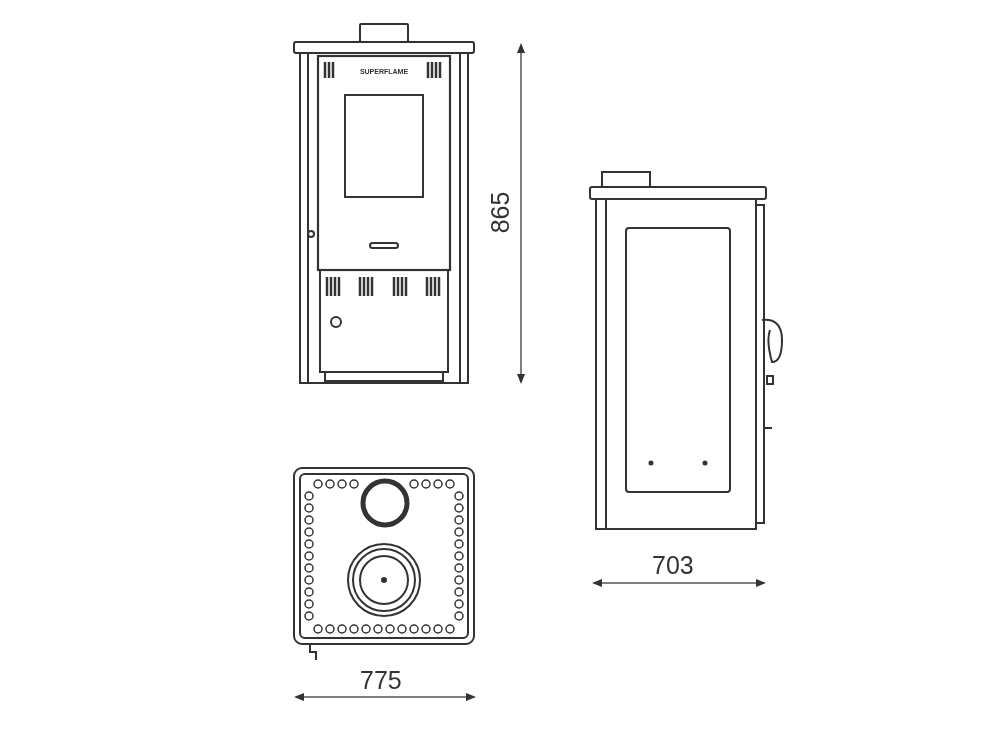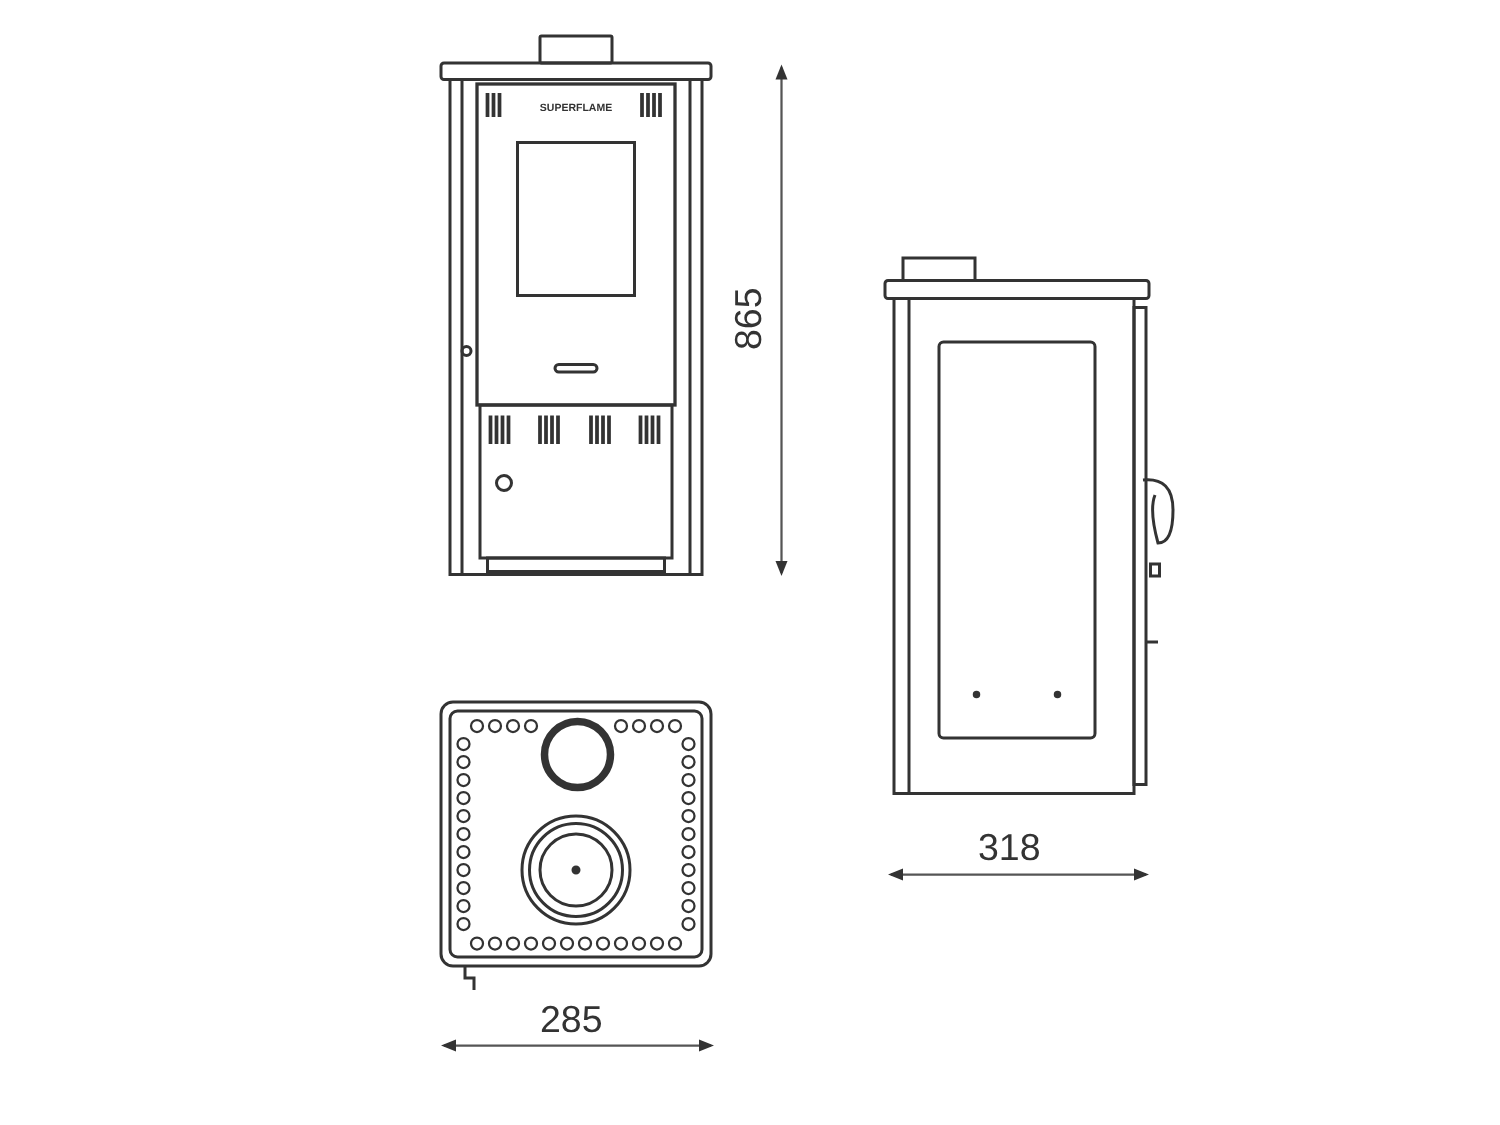--- a/index.html
+++ b/index.html
@@ -142,14 +142,14 @@
   </g>
 
   <g stroke="#555" stroke-width="1.5">
     <line x1="296" y1="697" x2="474" y2="697"></line>
     <polygon points="294,697 304,693 304,701" fill="#333" stroke="none"></polygon>
     <polygon points="476,697 466,693 466,701" fill="#333" stroke="none"></polygon>
   </g>
 </svg>
 
 <div class="dim-label" id="dim-height">865</div>
-<div class="dim-label" id="dim-depth">318</div>
-<div class="dim-label" id="dim-width">285</div>
+<div class="dim-label" id="dim-depth">703</div>
+<div class="dim-label" id="dim-width">775</div>
 
 </body></html>

